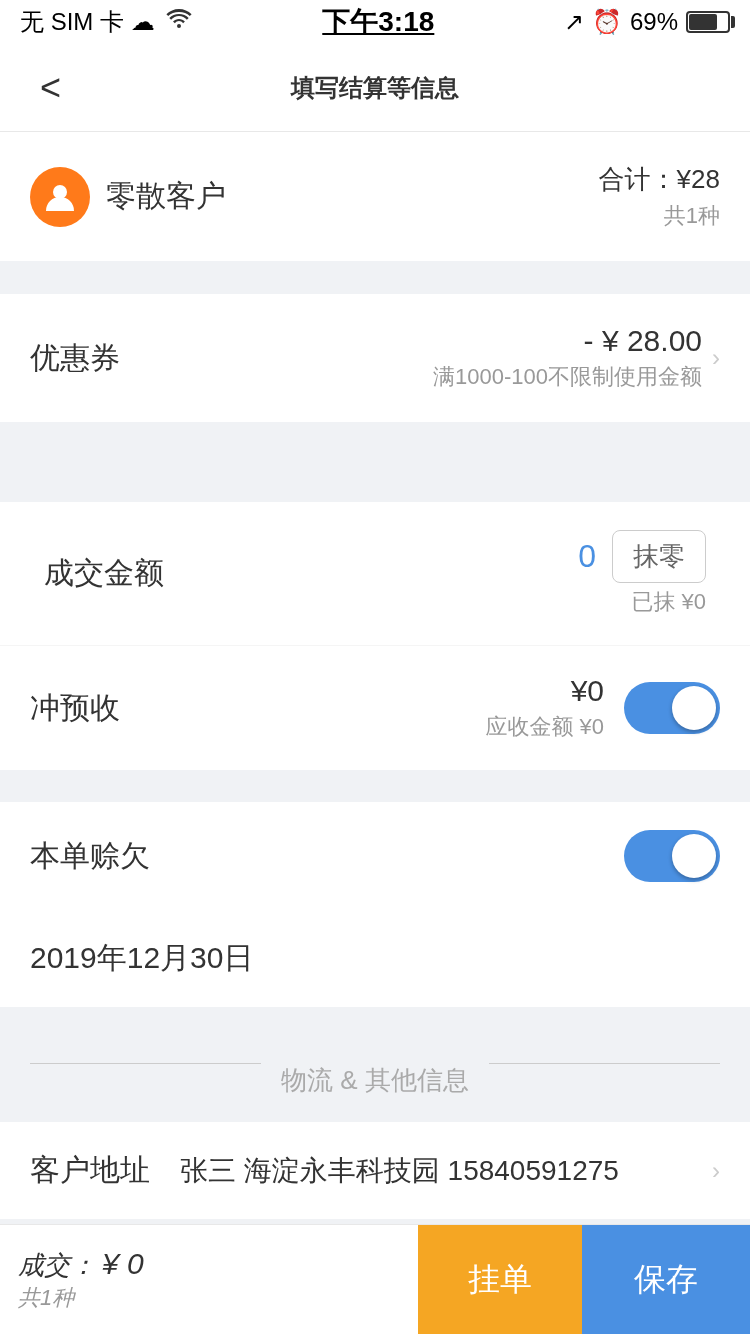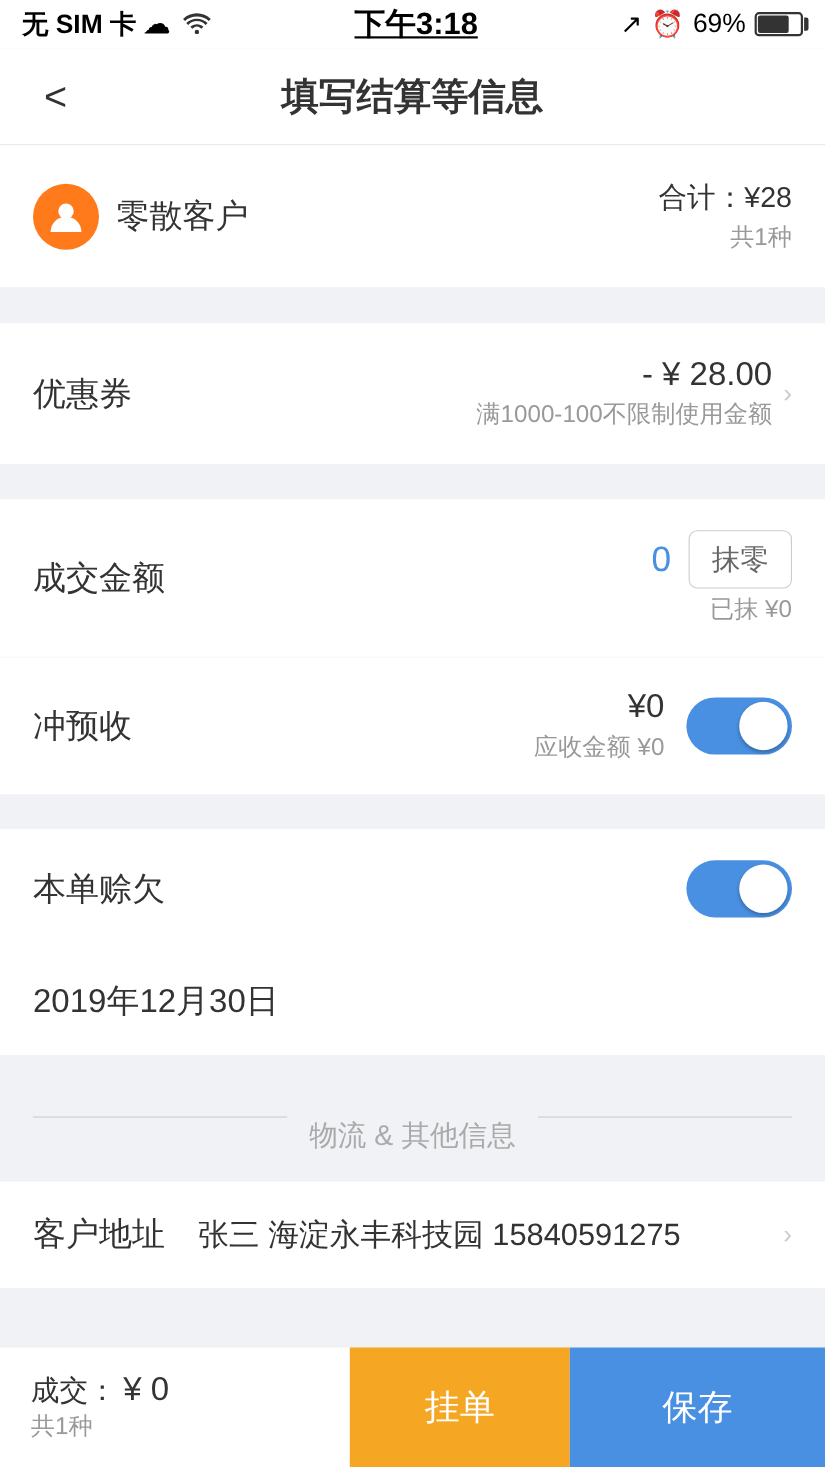--- a/index.html
+++ b/index.html
@@ -17,21 +17,21 @@
     .status-bar {
       background: #fff;
       height: 44px;
       display: flex;
       align-items: center;
       justify-content: space-between;
       padding: 0 20px;
       font-size: 24px;
       font-weight: 500;
     }
-    .status-left { display: flex; align-items: flex-end; gap: 10px; font-weight: bold; }
+    .status-left { display: flex; align-items: flex-start; gap: 10px; }
     .status-center { font-size: 28px; font-weight: 600; text-decoration: underline; }
     .status-right { display: flex; align-items: center; gap: 8px; font-size: 24px; }
     .battery {
       width: 44px; height: 22px; border: 2px solid #333; border-radius: 4px;
       position: relative; display: inline-flex; align-items: center;
     }
     .battery::after {
       content: ''; position: absolute; right: -7px; top: 50%; transform: translateY(-50%);
       width: 4px; height: 12px; background: #333; border-radius: 0 2px 2px 0;
     }
@@ -52,21 +52,21 @@
     .nav-back {
       font-size: 36px;
       color: #333;
       cursor: pointer;
       padding: 10px;
     }
     .nav-title {
       position: absolute;
       left: 50%;
       transform: translateX(-50%);
-      font-size: 34px;
+      font-size: 24px;
       font-weight: 600;
       color: #333;
     }
 
     
     .section {
       background: #fff;
       margin-bottom: 16px;
     }
     .section-divider {
@@ -113,26 +113,27 @@
     .coupon-right { text-align: right; display: flex; align-items: center; gap: 10px; }
     .coupon-discount { font-size: 30px; color: #333; }
     .coupon-desc { font-size: 22px; color: #999; margin-top: 4px; }
     .chevron-right {
       color: #ccc; font-size: 24px;
     }
 
     
     .form-row {
       background: #fff;
-      padding: 28px 30px;
+      padding: 28px 44px;
       display: flex;
       align-items: center;
       justify-content: space-between;
       border-bottom: 1px solid #f5f5f5;
       min-height: 90px;
+      margin-top: 48px;
     }
     .form-label { font-size: 30px; color: #333; }
     .form-value-area { display: flex; align-items: center; gap: 16px; }
 
     
     .amount-input {
       font-size: 32px;
       color: #4a90e2;
       border: none;
       outline: none;
@@ -248,39 +249,40 @@
       height: 110px;
       display: flex;
       background: #fff;
       border-top: 1px solid #e8e8e8;
     }
     .bottom-summary {
       flex: 1;
       display: flex;
       flex-direction: column;
       justify-content: center;
-      padding-left: 28px;
-      background: #fff;
+      padding-left: 18px;
+      background: #fff;
+      font-style: italic;
     }
     .bottom-summary-title { font-size: 26px; color: #333; }
     .bottom-summary-amount { font-size: 30px; color: #333; font-weight: 500; }
     .bottom-summary-count { font-size: 22px; color: #999; }
     .btn-hold {
-      width: 200px;
+      width: 164px;
       background: #f5a623;
       display: flex;
       align-items: center;
       justify-content: center;
       font-size: 32px;
       color: #fff;
       font-weight: 500;
       cursor: pointer;
     }
     .btn-save {
-      width: 232px;
+      width: 168px;
       background: #4a90e2;
       display: flex;
       align-items: center;
       justify-content: center;
       font-size: 32px;
       color: #fff;
       font-weight: 500;
       cursor: pointer;
     }
   </style>

